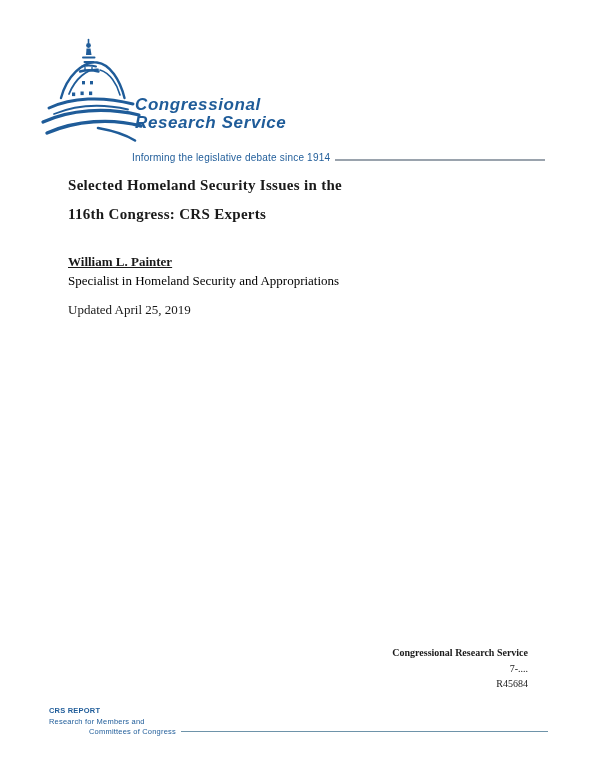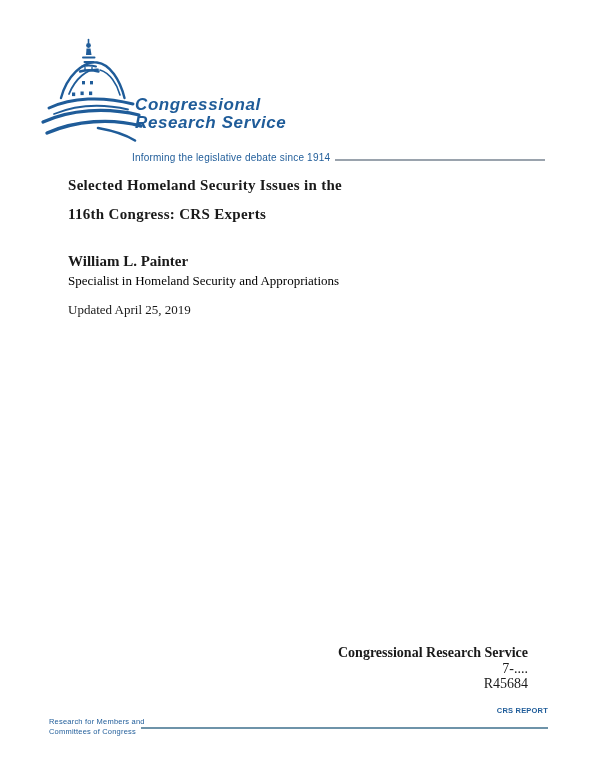--- a/index.html
+++ b/index.html
@@ -44,44 +44,44 @@
   .title-block {
     position: absolute; left: 68px; top: 171px; width: 480px;
     color: #1A1A1A;
   }
   .title-line {
     display: block;
     font-size: 15px; font-weight: bold;
     line-height: 29px; letter-spacing: 0.3px;
   }
   .author-block { position: absolute; left: 68px; top: 252px; width: 460px; }
-  .author-name { display: block; font-size: 15px; font-weight: bold; line-height: 19px; color: #1A1A1A; }
+  .author-name { display: block; font-size: 13px; font-weight: bold; line-height: 19px; color: #1A1A1A; text-decoration: underline; }
   .author-role { display: block; font-size: 13px; line-height: 19px; color: #000000; }
   .updated-date {
     position: absolute; left: 68px; top: 302px;
     font-size: 13px; color: #1A1A1A; text-align: center;
   }
 
   
   .footer-right {
     position: absolute; right: 72px; top: 645px; width: 280px;
     text-align: right; color: #1A1A1A;
   }
-  .footer-right .fr-line { display: block; font-size: 14px; line-height: 15.5px; }
+  .footer-right .fr-line { display: block; font-size: 10px; line-height: 15.5px; }
   .footer-right .fr-org { font-weight: bold; }
 
   
   .footer-left {
     position: absolute; left: 49px; top: 706px; width: 499px; 
     font-family: "Liberation Sans", sans-serif;
     color: #1F5C99;
   }
-  .fl-label { display: block; font-size: 7.5px; font-weight: bold; line-height: 10.5px; letter-spacing: 0.2px; text-align: right; }
+  .fl-label { display: block; font-size: 7.5px; font-weight: bold; line-height: 10.5px; letter-spacing: 0.2px; }
   .fl-line { display: block; font-size: 7.5px; line-height: 10.5px; letter-spacing: 0.2px; }
-  .fl-last-row { display: flex; align-items: flex-start; }
+  .fl-last-row { display: flex; align-items: center; margin-left: 40px; }
   .fl-last-row .fl-line { white-space: nowrap; }
   .footer-rule {
     flex: 1 1 auto; height: 1.5px; background: #6E93A9;
     margin-left: 5px; margin-bottom: 2px;
   }
 </style>
 </head>
 <body>
 
 <div class="logo-block">

